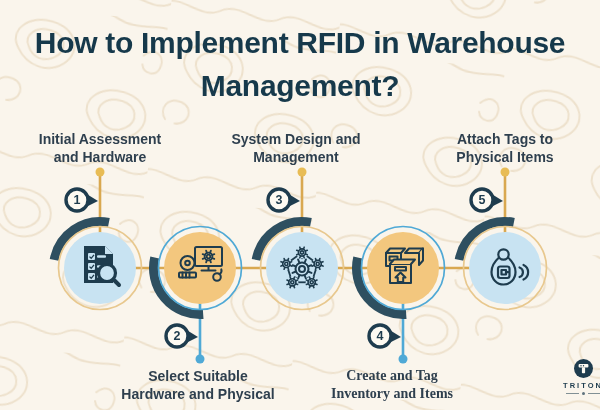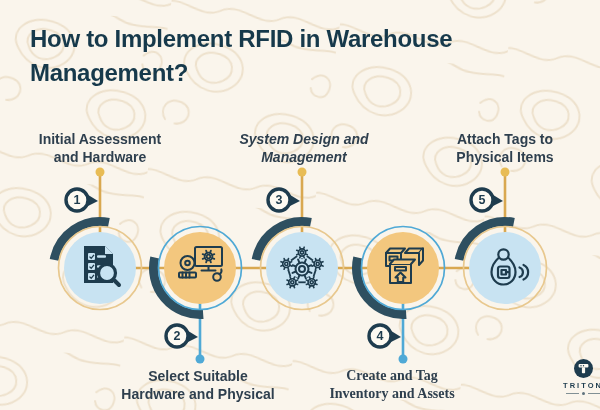--- a/index.html
+++ b/index.html
@@ -5,22 +5,22 @@
   html,body{margin:0;padding:0;background:#e9e9e9;}
   .stage{
     position:relative;width:600px;height:410px;overflow:hidden;
     background:var(--background,#FAF5EC);
     font-family:"Liberation Sans", sans-serif;
   }
   .bg-svg{position:absolute;inset:0;}
   .title{
     position:absolute;top:22px;left:0;width:600px;margin:0;
     padding:0 30px;box-sizing:border-box;
-    text-align:left;
-    font-size:24px;font-weight:bold;letter-spacing:-0.3px;line-height:1.42;
+    text-align:center;
+    font-size:30px;font-weight:bold;letter-spacing:-0.3px;line-height:1.42;
     color:var(--title_text,#16394B);
   }
   #diagram{position:absolute;left:0;top:0;}
   .step-label{
     position:absolute;text-align:center;
     font-size:14px;font-weight:bold;line-height:1.3;
     color:var(--label_text,#2E3F4E);
   }
   .step-label .ln{display:block;}
   .lab-top{top:130px;}
@@ -265,27 +265,27 @@
     </svg>
 
   <div class="step-label lab-top" style="left:0px;width:200px;">
     <span class="ln">Initial Assessment</span>
     <span class="ln">and Hardware</span>
   </div>
   <div class="step-label lab-bot" style="left:88px;width:220px;">
     <span class="ln">Select Suitable</span>
     <span class="ln">Hardware and Physical</span>
   </div>
-  <div class="step-label lab-top" style="left:204px;width:200px;font-style:italic;">
+  <div class="step-label lab-top" style="left:196px;width:200px;">
     <span class="ln">System Design and</span>
     <span class="ln">Management</span>
   </div>
   <div class="step-label lab-bot" style="left:282px;width:220px;font-family:Liberation Serif, serif;">
     <span class="ln">Create and Tag</span>
-    <span class="ln">Inventory and Assets</span>
+    <span class="ln">Inventory and Items</span>
   </div>
   <div class="step-label lab-top" style="left:405px;width:200px;">
     <span class="ln">Attach Tags to</span>
     <span class="ln">Physical Items</span>
   </div>
 
   <div class="logo">
     <svg width="21" height="21">
       <circle cx="10.5" cy="10.5" r="9.5" fill="#1E3C4E"></circle>
       <rect x="5.6" y="6" width="9.8" height="3.4" rx="1" fill="#FDFAF2"></rect>

